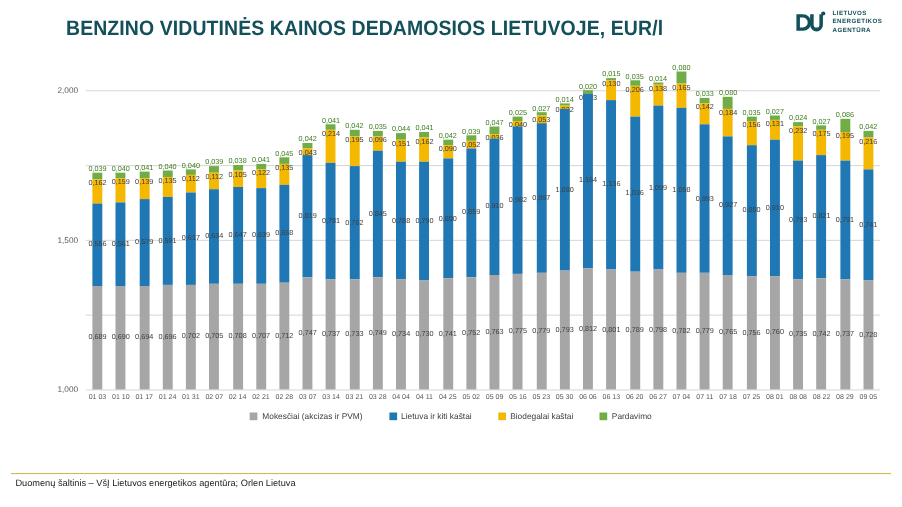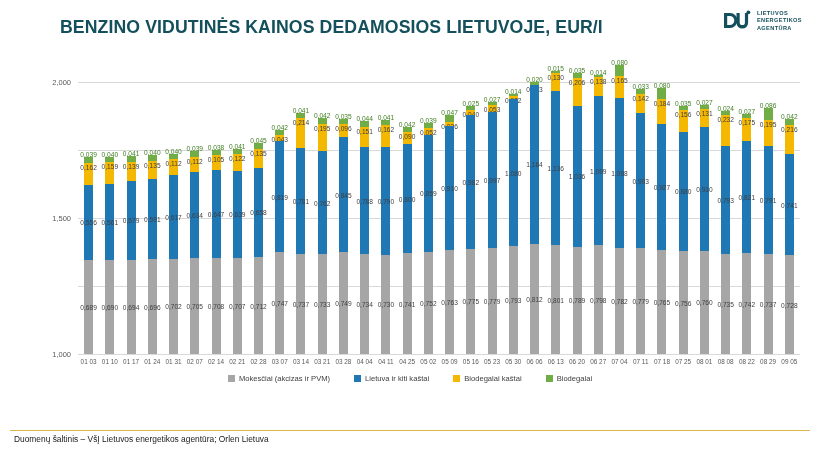--- a/index.html
+++ b/index.html
@@ -722,19 +722,19 @@
       <div class="legend-item">
         <span class="legend-swatch" style="background: rgb(31, 119, 180);"></span>
         <span class="legend-label">Lietuva ir kiti kaštai</span>
       </div>
       <div class="legend-item">
         <span class="legend-swatch" style="background: rgb(245, 184, 0);"></span>
         <span class="legend-label">Biodegalai kaštai</span>
       </div>
       <div class="legend-item">
         <span class="legend-swatch" style="background: rgb(112, 173, 71);"></span>
-        <span class="legend-label">Biodegalai</span>
+        <span class="legend-label">Pardavimo</span>
       </div>
     </div>
 </div>
 
 <div class="footer-rule"></div>
 <div class="footer-text">Duomenų šaltinis – VšĮ Lietuvos energetikos agentūra; Orlen Lietuva</div>
 
 </body></html>

